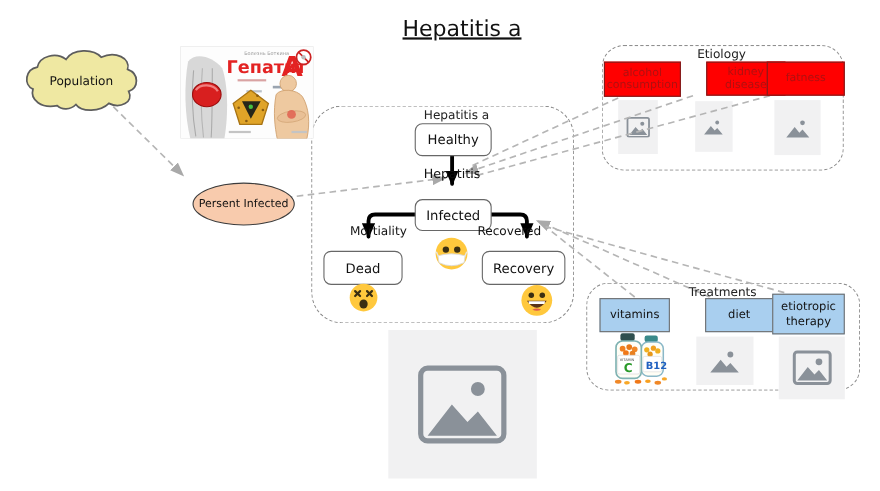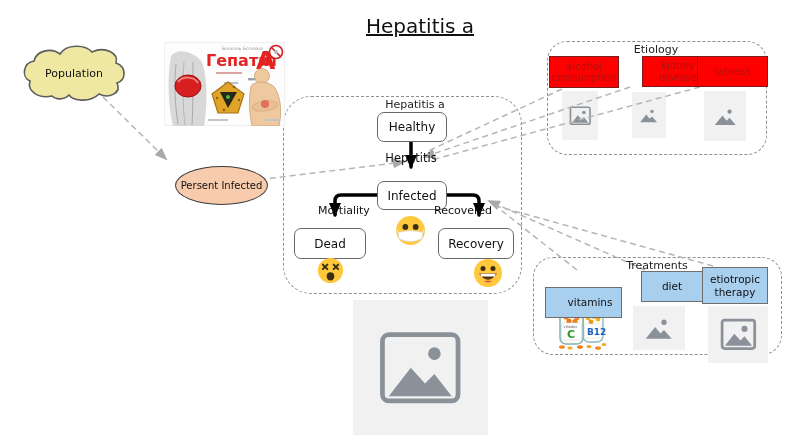--- a/index.html
+++ b/index.html
@@ -171,21 +171,21 @@
   <div class="abs ph z1" style="left:704px;top:91px;width:42px;height:50px;">
     <svg viewBox="0 0 60 48">
       <circle cx="39" cy="14" r="4.5" fill="#8a9199"></circle>
       <path d="M8 42 L24 22 L33 33 L39 27 L52 42 Z" fill="#8a9199"></path>
     </svg>
   </div>
 
   <div class="abs group z1" style="left:533px;top:257px;width:247px;height:96px;border-radius:20px;"></div>
   <div class="abs grp-label z3" style="left:607px;top:259px;width:100px;">Treatments</div>
 
-  <div class="abs bluebox z3" style="left:545px;top:287px;width:62px;height:29px;padding-left:13px;">
+  <div class="abs bluebox z3" style="left:545px;top:271px;width:62px;height:29px;">
     <span>vitamins</span>
   </div>
   <div class="abs bluebox z3" style="left:641px;top:271px;width:60px;height:29px;">
     <span>diet</span>
   </div>
   <div class="abs bluebox z3" style="left:702px;top:267px;width:64px;height:35px;">
     <span>etiotropic therapy</span>
   </div>
 
   <div class="abs z2" style="left:556px;top:302px;width:52px;height:48px;">

